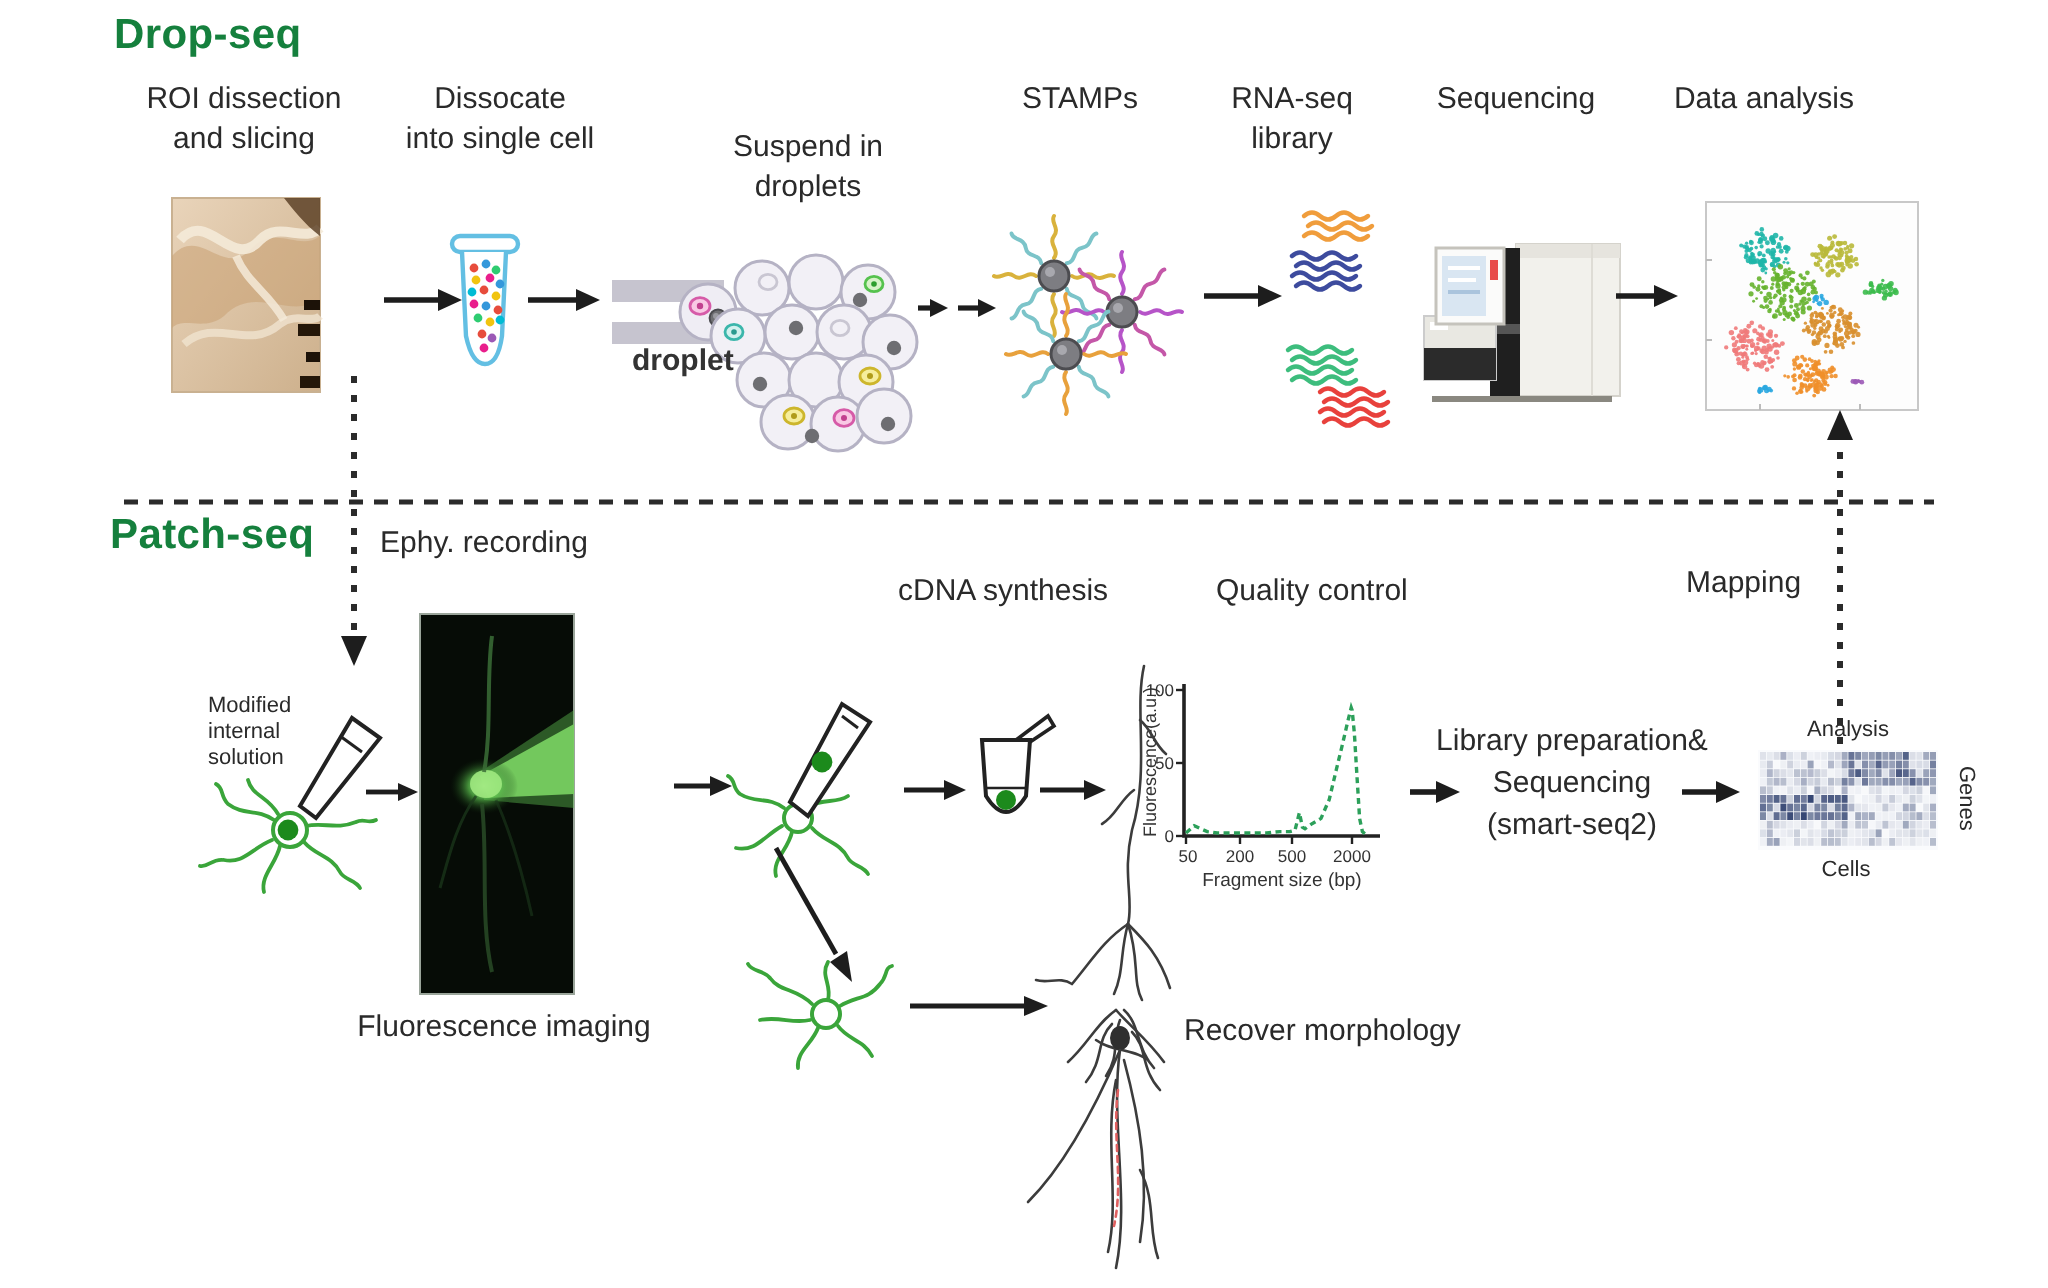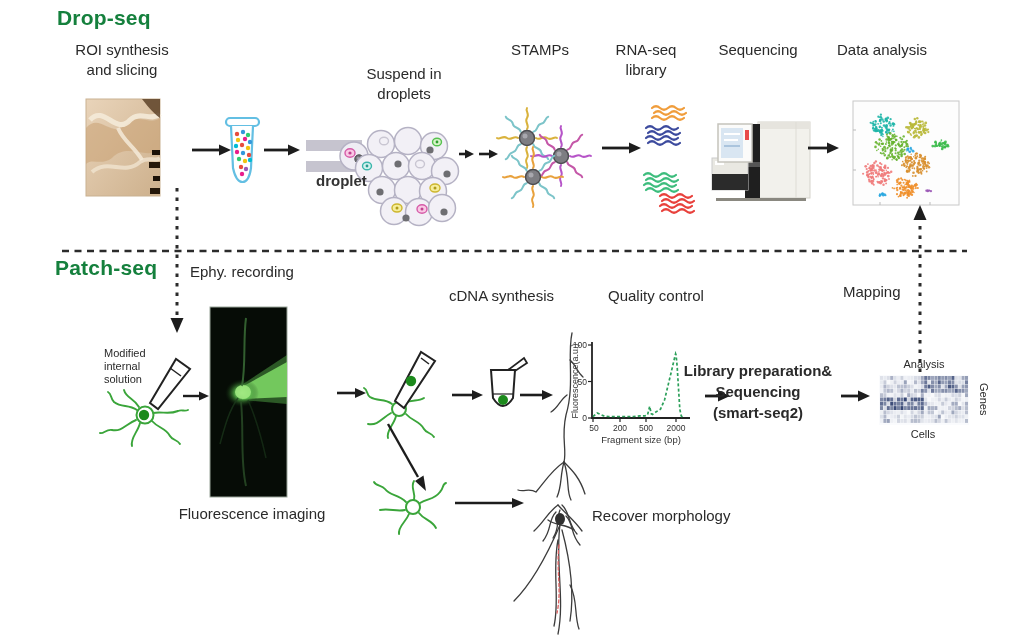--- a/index.html
+++ b/index.html
@@ -1413,22 +1413,26 @@
     <path d="M562,530 C570,560 575,590 570,621"></path>
     <path d="M558,540 C552,570 560,600 554,626"></path>
     <path d="M570,585 C578,600 574,615 579,629"></path>
     <path d="M559,545 C556,570 562,590 557,613" stroke="#e06060" stroke-dasharray="3 2.5" stroke-width="1.3"></path>
   </g>
 </svg>
 
 <div class="ttl" style="left:57px;top:6px;">Drop-seq</div>
 
 <div class="lbl center" style="left:58px;top:40px;width:128px;">
-  <div>ROI synthesis</div>
+  <div>ROI dissection</div>
   <div>and slicing</div>
+</div>
+<div class="lbl center" style="left:186px;top:40px;width:128px;">
+  <div>Dissocate</div>
+  <div>into single cell</div>
 </div>
 <div class="lbl center" style="left:352px;top:40px;width:104px;margin-top:24px;">
   <div>Suspend in</div>
   <div>droplets</div>
 </div>
 <div class="lbl center" style="left:494px;top:40px;width:92px;">
   <div>STAMPs</div>
 </div>
 <div class="lbl center" style="left:598px;top:40px;width:96px;text-align:center;">
   <div>RNA-seq</div>
@@ -1450,21 +1454,21 @@
   <div>Modified</div>
   <div>internal</div>
   <div>solution</div>
 </div>
 
 <div class="lbl center" style="left:152px;top:504px;width:200px;">Fluorescence imaging</div>
 
 <div class="lbl" style="left:449px;top:286px;">cDNA synthesis</div>
 <div class="lbl" style="left:608px;top:286px;">Quality control</div>
 
-<div class="lbl center" style="left:670px;top:360px;width:176px;line-height:21px;font-weight:bold;">
+<div class="lbl center" style="left:698px;top:360px;width:176px;line-height:21px;">
   <div>Library preparation&amp;</div>
   <div>Sequencing</div>
   <div>(smart-seq2)</div>
 </div>
 
 <div class="lbl" style="left:592px;top:506px;">Recover morphology</div>
 <div class="lbl" style="left:843px;top:282px;">Mapping</div>
 
 </div>
 

